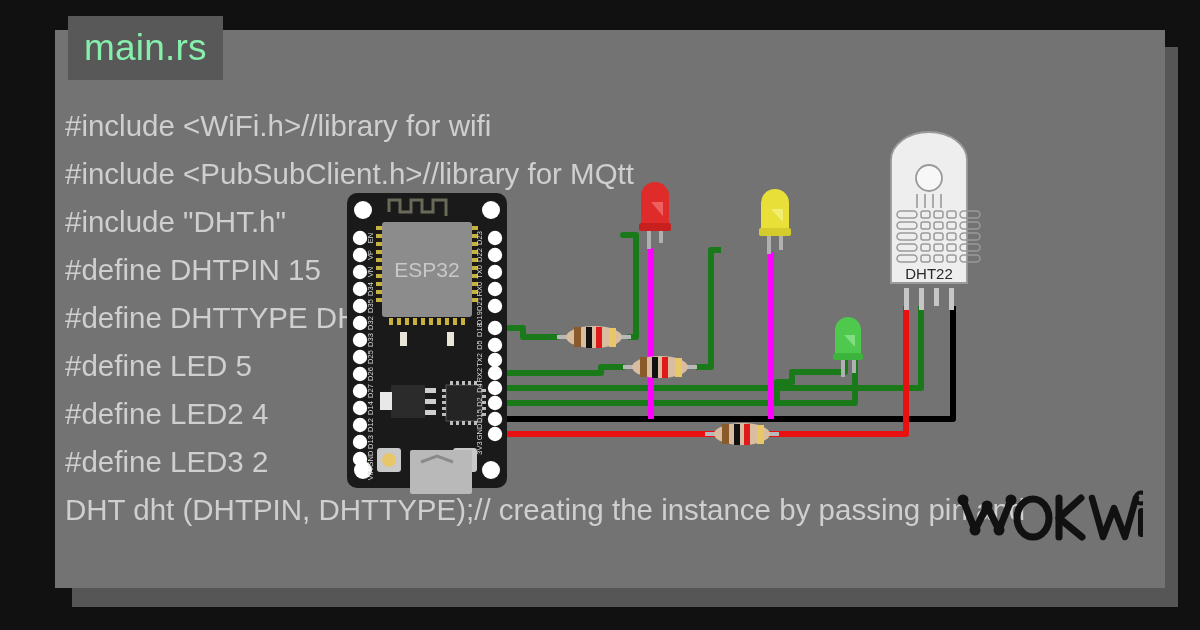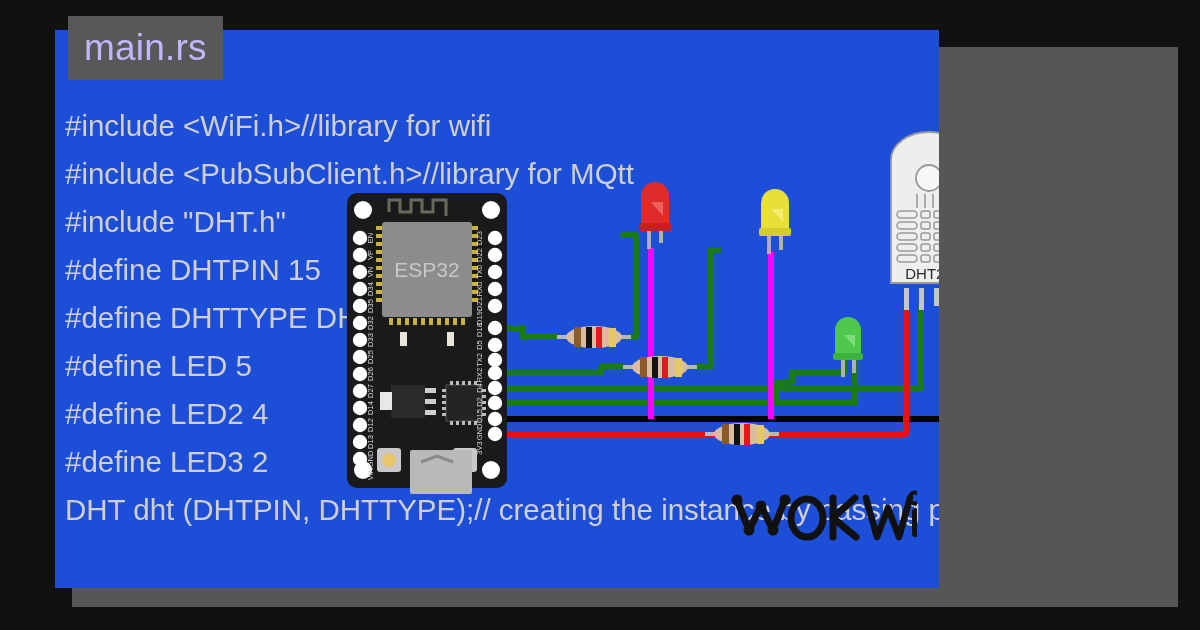--- a/index.html
+++ b/index.html
@@ -13,28 +13,28 @@
 
   
   .shadow-panel {
     position: absolute; left: 72px; top: 47px;
     width: 1106px; height: 560px;
     background: #565656;
   }
   
   .card {
     position: absolute; left: 55px; top: 30px;
-    width: 884px; height: 558px;
-    background: #1d4ed8; overflow: hidden;
+    width: 1110px; height: 558px;
+    background: #737373; overflow: hidden;
   }
 
   
   .file-tab {
     position: absolute; left: 68px; top: 16px;
-    background: #585858; color: #c4b5fd;
+    background: #585858; color: #86efac;
     font-size: 37px; line-height: 1; font-weight: 400;
     padding: 13px 16px 14px 16px;
     letter-spacing: .2px; z-index: 40;
   }
 
   
   .code {
     position: absolute; left: 10px; top: 72px;
     width: 1200px;
     color: #cfcfcf;

